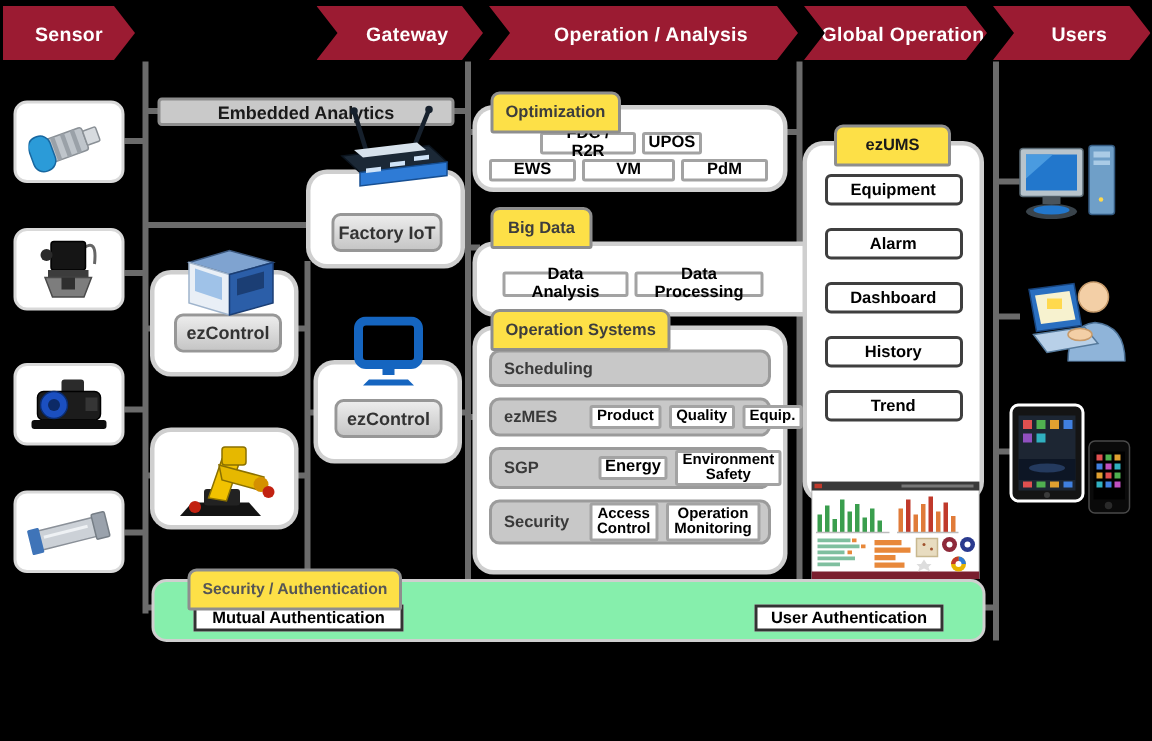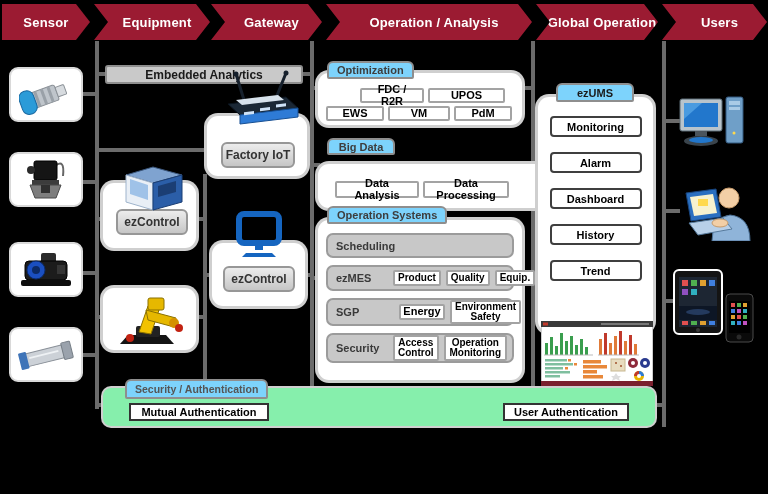--- a/index.html
+++ b/index.html
@@ -14,23 +14,23 @@
         padding-left:10px;letter-spacing:.2px}
   .chev.first{clip-path:polygon(0 0, calc(100% - 14px) 0, 100% 50%, calc(100% - 14px) 100%, 0 100%);padding-left:0}
 
   
   .ln{position:absolute;background:#6B6B6B}
 
   
   .photo-box{position:absolute;background:#fff;border:2px solid #d9d9d9;border-radius:9px;
              display:flex;align-items:center;justify-content:center}
   .group{position:absolute;background:#fff;border-radius:11px;box-shadow:0 0 0 3px #cfcfcf}
-  .tab{position:absolute;background:#7dd3fc;border:2px solid #8e8e8e;border-radius:6px 6px 2px 2px;
+  .tab{position:absolute;background:#fde047;border:2px solid #8e8e8e;border-radius:6px 6px 2px 2px;
        color:#3d3d3d;font-weight:bold;font-size:11px;display:flex;align-items:center;justify-content:center;
-       padding:0 8px;z-index:5}
+       padding:12px 8px;z-index:5}
   .bar-gray{position:absolute;background:#c9c9c9;border:2px solid #8e8e8e;border-radius:3px;
             color:#1a1a1a;font-weight:bold;font-size:12px;display:flex;align-items:center;justify-content:center}
   .btn-gray{position:absolute;background:linear-gradient(#ececec,#c6c6c6);border:2px solid #979797;
             border-radius:6px;color:#333;font-weight:bold;font-size:12px;display:flex;align-items:center;justify-content:center;z-index:4}
   .item{background:#fff;border:2px solid #a3a3a3;border-radius:2px;color:#000;font-weight:bold;
         font-size:11px;display:flex;align-items:center;justify-content:center;text-align:center;
         padding:1px 5px;line-height:1.05}
   .item.small{font-size:10px;padding:1px 3px}
   .svg-abs{position:absolute;z-index:6}
 
@@ -51,21 +51,20 @@
            display:flex;align-items:flex-end;justify-content:space-between;padding:0 26px 5px 26px}
   .sec-item{background:#fff;border:2px solid #333;font-weight:bold;font-size:11px;color:#000;
             height:18px;display:flex;align-items:center;justify-content:center;text-align:center}
 </style>
 </head>
 <body>
 
 <div class="stage">
 
   <div class="chev first" style="left:2px;width:88px">Sensor</div>
-  <div class="chev" style="left:94px;width:116px">Equipment</div>
   <div class="chev" style="left:211px;width:111px">Gateway</div>
   <div class="chev" style="left:326px;width:206px">Operation / Analysis</div>
   <div class="chev" style="left:536px;width:122px">Global Operation</div>
   <div class="chev" style="left:662px;width:105px">Users</div>
 
   <div class="ln" style="left:95px;top:41px;width:4px;height:368px"></div>
   <div class="ln" style="left:203px;top:174px;width:4px;height:212px"></div>
   <div class="ln" style="left:310px;top:41px;width:4px;height:349px"></div>
   <div class="ln" style="left:531px;top:41px;width:4px;height:351px"></div>
   <div class="ln" style="left:662px;top:41px;width:4px;height:386px"></div>
@@ -184,21 +183,21 @@
     <rect x="5" y="3" width="40" height="29" rx="5" fill="#000" stroke="#1565C0" stroke-width="6"></rect>
     <rect x="21" y="33" width="8" height="6" fill="#1565C0"></rect>
     <polygon points="12,42 38,42 42,46 8,46" fill="#1565C0"></polygon>
   </svg>
   <div class="btn-gray" style="left:223px;top:266px;width:72px;height:26px">ezControl</div>
 
   <div class="tab" style="left:327px;top:61px;height:18px;min-width:74px">Optimization</div>
   <div class="group" style="left:318px;top:73px;width:204px;height:52px">
     <div class="opt-row" style="margin:15px 0 0 42px">
       <div class="item" style="width:64px;height:15px">FDC / R2R</div>
-      <div class="item" style="width:77px;height:15px">UPOS</div>
+      <div class="item" style="width:40px;height:15px">UPOS</div>
     </div>
     <div class="opt-row" style="margin:3px 0 0 8px">
       <div class="item" style="width:58px;height:15px">EWS</div>
       <div class="item" style="width:62px;height:15px">VM</div>
       <div class="item" style="width:58px;height:15px">PdM</div>
     </div>
   </div>
 
   <div class="tab" style="left:327px;top:138px;height:17px;min-width:68px">Big Data</div>
   <div class="group" style="left:318px;top:164px;width:232px;height:44px">
@@ -226,21 +225,21 @@
     </div>
     <div class="os-row" style="height:30px">
       <span class="os-label">Security</span>
       <div class="item small" style="width:50px;height:26px">Access Control</div>
       <div class="item small" style="width:74px;height:26px">Operation Monitoring</div>
     </div>
   </div>
 
   <div class="tab" style="left:556px;top:83px;height:19px;min-width:78px;color:#1a1a1a">ezUMS</div>
   <div class="group" style="left:538px;top:97px;width:115px;height:235px;display:flex;flex-direction:column;align-items:center;gap:15px;padding-top:19px">
-    <div class="ums-btn">Monitoring</div>
+    <div class="ums-btn">Equipment</div>
     <div class="ums-btn">Alarm</div>
     <div class="ums-btn">Dashboard</div>
     <div class="ums-btn">History</div>
     <div class="ums-btn">Trend</div>
   </div>
   <svg class="svg-abs" style="left:541px;top:321px" width="112" height="65" viewBox="0 0 112 65">
     <rect x="0" y="0" width="112" height="65" fill="#fff" stroke="#999"></rect>
     <rect x="0" y="0" width="112" height="6" fill="#3a3a3a"></rect>
     <rect x="2" y="1.5" width="5" height="3" fill="#c0392b"></rect>
     <rect x="60" y="2" width="48" height="2" fill="#777"></rect>

